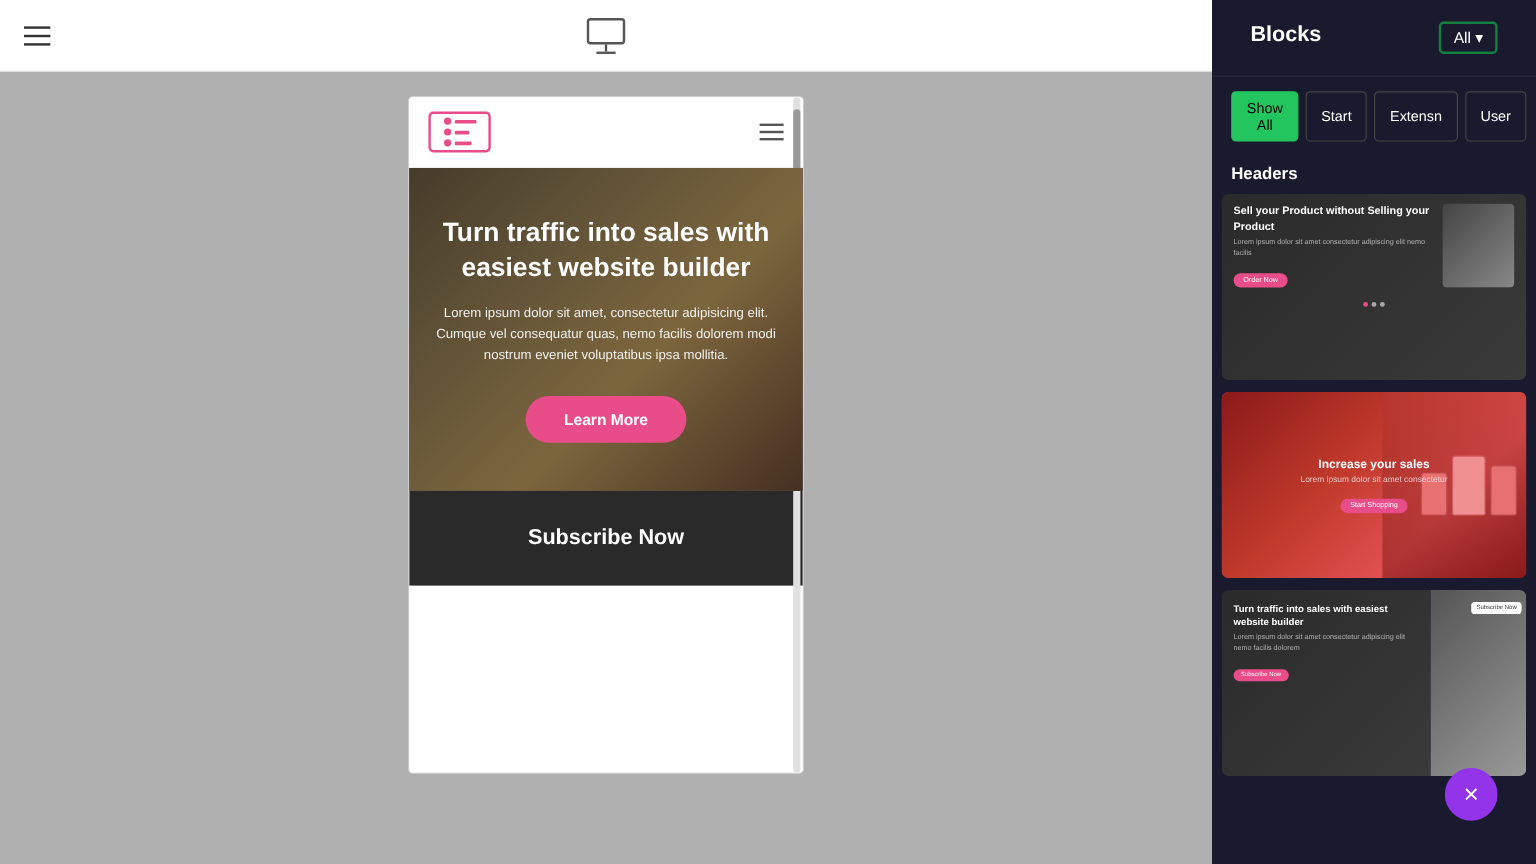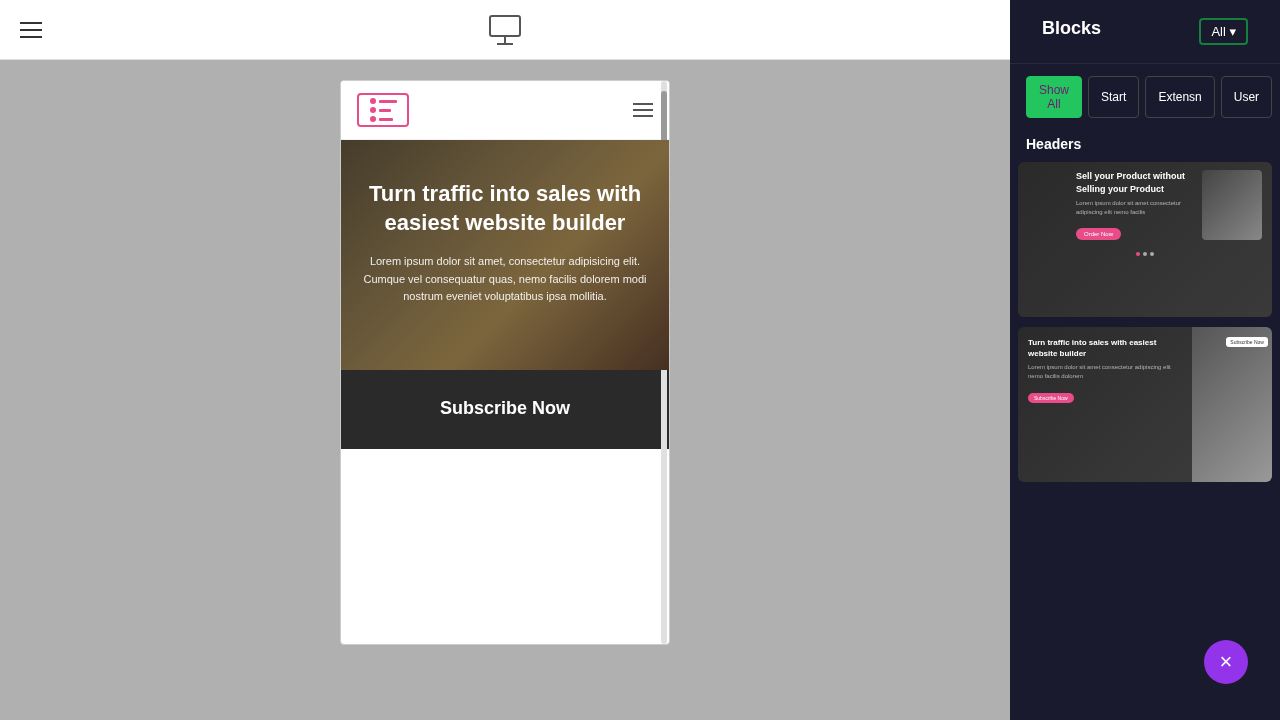--- a/index.html
+++ b/index.html
@@ -259,21 +259,21 @@
     .tab-btn {
       padding: 6px 12px;
       border-radius: 4px;
       font-size: 12px;
       cursor: pointer;
       border: 1px solid transparent;
       font-weight: 500;
     }
     .tab-btn.active {
       background: #22c55e;
-      color: #701a75;
+      color: #000000;
       border-color: #22c55e;
     }
     .tab-btn.inactive {
       background: transparent;
       color: #fff;
       border-color: #444;
     }
 
     .sidebar-section-title {
       color: #fff;
@@ -314,21 +314,21 @@
       justify-content: space-between;
     }
     .bp1-logo-text { color: #ccc; font-size: 8px; }
     .bp1-nav { display: flex; gap: 8px; }
     .bp1-nav-item { color: #aaa; font-size: 7px; }
     .bp1-hero-area {
       display: flex;
       padding: 8px 10px;
       gap: 8px;
     }
-    .bp1-text-col { flex: 1; margin-left: 48px; }
+    .bp1-text-col { flex: 1; }
     .bp1-title { color: #fff; font-size: 9px; font-weight: 700; line-height: 1.4; margin-bottom: 4px; }
     .bp1-subtitle { color: rgba(255,255,255,0.6); font-size: 6px; line-height: 1.4; margin-bottom: 6px; }
     .bp1-btn {
       background: #e84d8a;
       color: #fff;
       font-size: 6px;
       padding: 3px 8px;
       border-radius: 10px;
       display: inline-block;
     }
@@ -464,20 +464,21 @@
           <span></span>
           <span></span>
         </div>
       </div>
 
       <div class="mobile-hero">
         <div class="mobile-hero-bg"></div>
         <div class="mobile-hero-content">
           <h1>Turn traffic into sales with easiest website builder</h1>
           <p>Lorem ipsum dolor sit amet, consectetur adipisicing elit. Cumque vel consequatur quas, nemo facilis dolorem modi nostrum eveniet voluptatibus ipsa mollitia.</p>
+          <div class="learn-more-btn">Learn More</div>
         </div>
       </div>
 
       <div class="mobile-subscribe">
         <h2>Subscribe Now</h2>
       </div>
     </div>
   </div>
 </div>
 
@@ -512,20 +513,41 @@
           </div>
         </div>
         <div class="bp1-dots">
           <div class="bp1-dot active"></div>
           <div class="bp1-dot"></div>
           <div class="bp1-dot"></div>
         </div>
       </div>
     </div>
 
+    <div class="block-preview">
+      <div class="block-preview-2">
+        <div class="bp2-overlay"></div>
+
+        <div style="position:absolute;inset:0;background: linear-gradient(135deg, #8b1a1a 0%, #c0392b 40%, #e05050 70%, #9b2020 100%);"></div>
+        <div style="position:absolute;inset:0;display:flex;align-items:flex-end;justify-content:flex-end;padding:0;">
+          <div style="width:120px;height:100%;background:linear-gradient(180deg,rgba(180,60,60,0.3) 0%,rgba(120,20,20,0.5) 100%);overflow:hidden;display:flex;align-items:center;justify-content:flex-end;padding-right:8px;">
+            <div style="display:flex;gap:4px;align-items:flex-end;">
+              <div style="width:22px;height:36px;background:#e87070;border-radius:3px 3px 2px 2px;border:1px solid #c05050;"></div>
+              <div style="width:28px;height:50px;background:#f09090;border-radius:3px 3px 2px 2px;border:1px solid #d06060;"></div>
+              <div style="width:22px;height:42px;background:#e87070;border-radius:3px 3px 2px 2px;border:1px solid #c05050;"></div>
+            </div>
+          </div>
+        </div>
+        <div class="bp2-content">
+          <div class="bp2-title">Increase your sales</div>
+          <div class="bp2-sub">Lorem ipsum dolor sit amet consectetur</div>
+          <div class="bp2-btn">Start Shopping</div>
+        </div>
+      </div>
+    </div>
 
     <div class="block-preview">
       <div class="block-preview-3">
         <div class="bp3-left">
           <div class="bp3-title">Turn traffic into sales with easiest website builder</div>
           <div class="bp3-sub">Lorem ipsum dolor sit amet consectetur adipiscing elit nemo facilis dolorem</div>
           <div class="bp3-btn">Subscribe Now</div>
         </div>
         <div class="bp3-right">
           <div class="bp3-overlay-img" style="background:linear-gradient(135deg,#555 0%,#777 50%,#999 100%);"></div>

